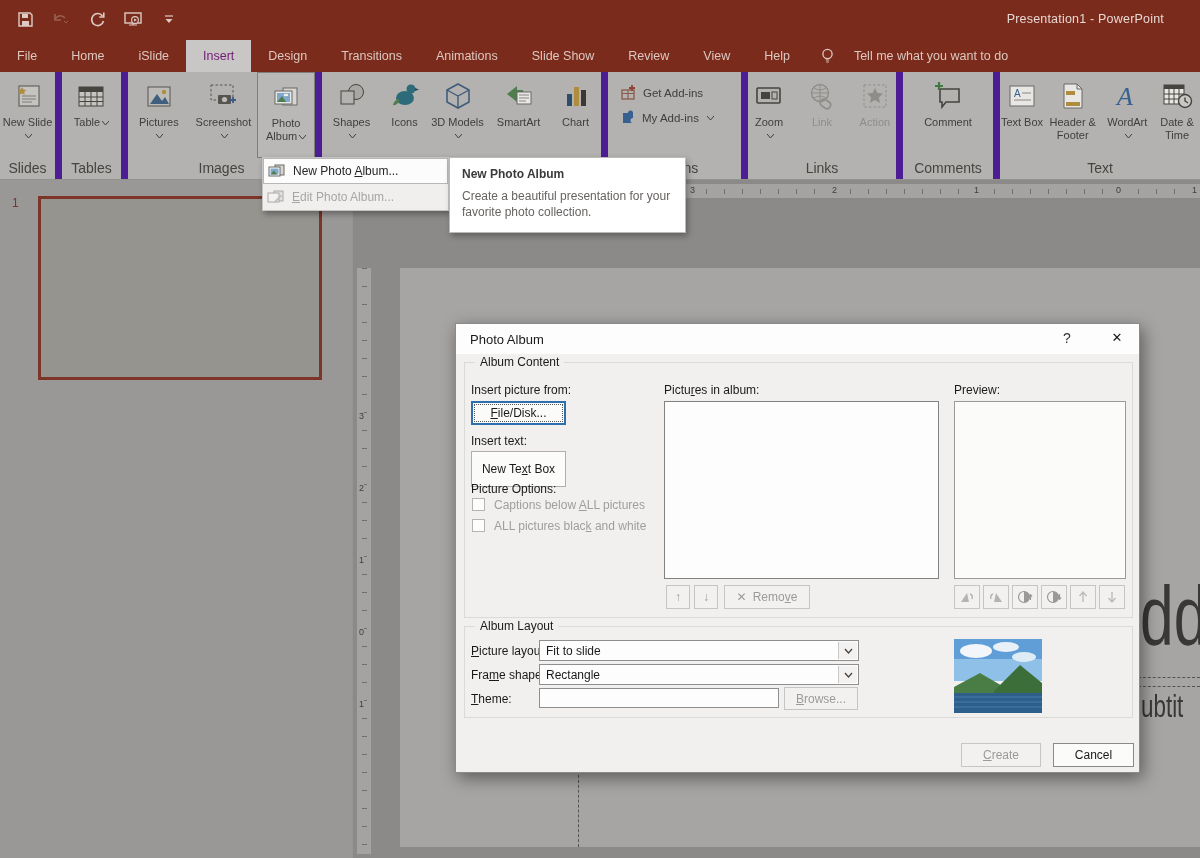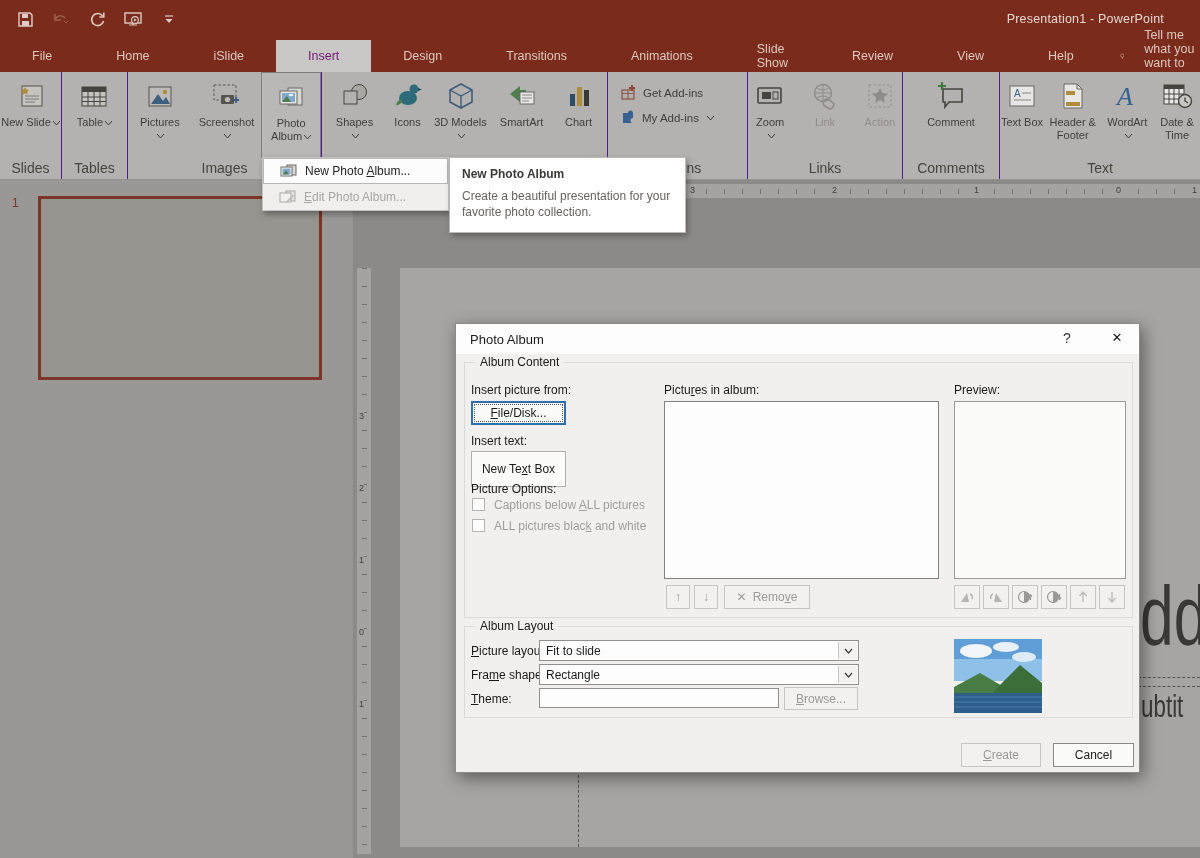--- a/index.html
+++ b/index.html
@@ -7,27 +7,27 @@
   #app { position:relative; width:1200px; height:858px; background:#8c8a88; overflow:hidden; }
 
   
   .titlebar { position:absolute; left:0; top:0; width:1200px; height:40px; background:#7b2b1b; }
   .qat { position:absolute; left:14px; top:8px; display:flex; align-items:center; gap:14px; }
   .qat .qbtn { width:22px; height:22px; display:flex; align-items:center; justify-content:center; }
   .wintitle { position:absolute; right:36px; top:12px; font-size:12.5px; color:#e6d8d3; letter-spacing:.2px; }
 
   
   .tabrow { position:absolute; left:0; top:40px; width:1200px; height:32px; background:#7b2b1b; display:flex; align-items:stretch; }
-  .tab { padding:0 32px; display:flex; align-items:center; font-size:12.5px; color:#ddc8c1; }
+  .tab { padding:0 17px; display:flex; align-items:center; font-size:12.5px; color:#ddc8c1; }
   .tab.active { background:#c9c7c5; color:#701a75; }
   .tellme { display:flex; align-items:center; gap:20px; margin-left:14px; font-size:12.5px; color:#ddc8c1; }
 
   
   .ribbon { position:absolute; left:0; top:72px; width:1200px; height:108px; background:#b4b2b0; border-bottom:1px solid #94928f; }
-  .grp { position:absolute; top:0; height:107px; border-right:1px solid #4c1d95; }
+  .grp { position:absolute; top:0; height:107px; border-right:7px solid #4c1d95; }
   .grp .glabel { position:absolute; bottom:3px; left:0; width:100%; text-align:center; font-size:14px; color:#45443f; }
   .grp .btns { position:absolute; left:0; top:0; width:100%; height:86px; display:flex; justify-content:center; }
   .bb { display:flex; flex-direction:column; align-items:center; padding-top:7px; height:86px; }
   .bb .ic { height:34px; display:flex; align-items:center; justify-content:center; }
   .bb .lbl { font-size:11px; line-height:13px; text-align:center; color:#3f3e3d; margin-top:3px; }
   .bb.dis .lbl { color:#8f8d8b; }
   .chev { display:inline-block; margin-left:2px; }
   .hl { border:1px solid #807e7b; background:#bab8b6; }
   .addins { display:flex; flex-direction:column; gap:9px; padding:12px 0 0 12px; }
   .addin { display:flex; align-items:center; gap:6px; font-size:11.5px; color:#3f3e3d; }
@@ -44,21 +44,21 @@
             background-image:repeating-linear-gradient(180deg,#71706e 0 1px,transparent 1px 18px); background-size:5px 100%; background-repeat:no-repeat; background-position:5px 0; }
   .vruler span { position:absolute; left:2px; font-size:9px; color:#3f3e3c; background:#a5a3a1; padding:1px 0; }
   .slide { position:absolute; left:47px; top:88px; width:800px; height:579px; background:#a7a5a3; }
   .frag-title { position:absolute; left:740px; top:300px; font-size:84px; color:#3a3836; transform:scaleX(.72); transform-origin:left top; }
   .frag-sub { position:absolute; left:741px; top:420px; font-size:32px; color:#3a3836; transform:scaleX(.7); transform-origin:left top; }
   .dashH { position:absolute; left:738px; width:62px; border-top:1px dashed #55534f; }
   .dashV { position:absolute; left:178px; top:507px; height:72px; border-left:1px dashed #55534f; }
 
   
   .menu { position:absolute; left:262px; top:157px; width:187px; height:54px; background:#f0efee; border:1px solid #c6c4c2; box-shadow:2px 3px 6px rgba(0,0,0,.35); z-index:60; }
-  .mitem { height:26px; display:flex; align-items:center; gap:8px; padding:0 16px; font-size:12px; color:#262626; }
+  .mitem { height:26px; display:flex; align-items:center; gap:8px; padding:0 4px; font-size:12px; color:#262626; }
   .mitem.hover { background:#fcfcfc; border:1px solid #b9b7b5; }
   .mitem.dis { color:#a8a6a4; }
   .u { text-decoration:underline; }
 
   
   .tooltip { position:absolute; left:449px; top:157px; width:237px; height:76px; background:#ffffff; border:1px solid #bcbab8; box-shadow:2px 3px 6px rgba(0,0,0,.3); padding:9px 12px; z-index:60; }
   .tooltip .tt { font-size:12px; font-weight:bold; color:#3b3a39; margin-bottom:7px; }
   .tooltip .tb { font-size:12px; color:#666361; line-height:1.35; }
 
   

